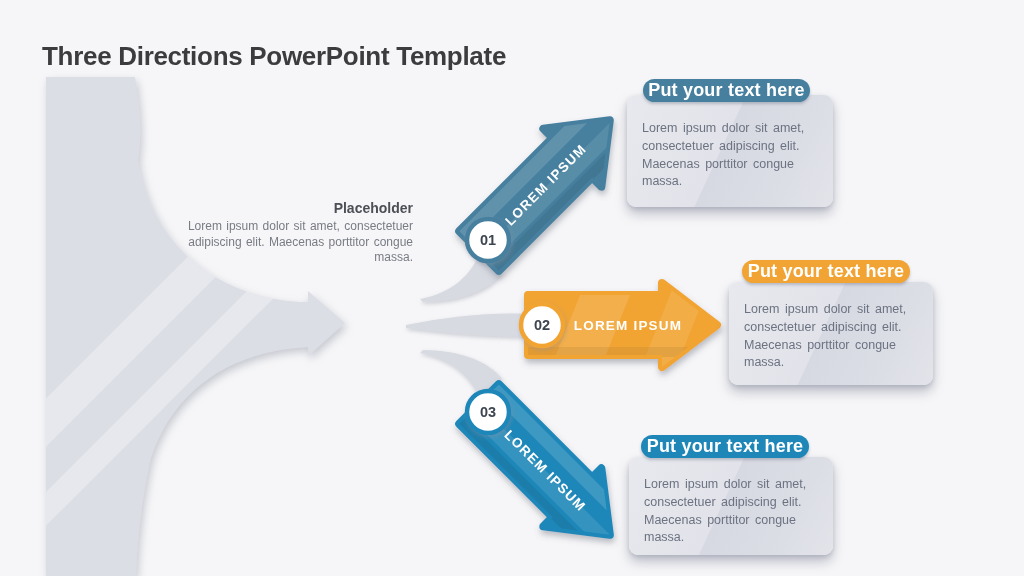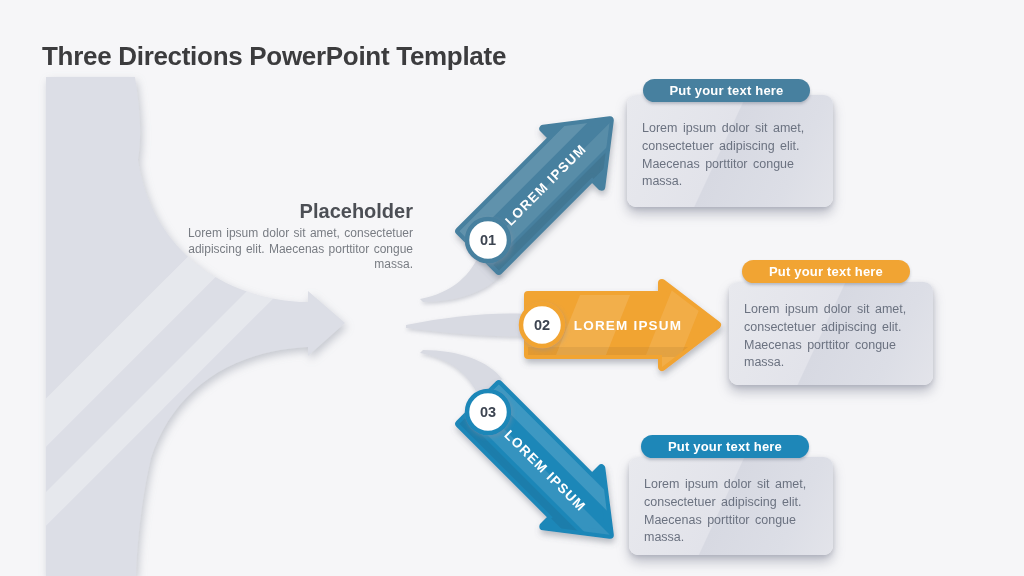--- a/index.html
+++ b/index.html
@@ -10,39 +10,39 @@
   }
   .slide-title{
     position:absolute;left:42px;top:41px;margin:0;
     font-size:26px;font-weight:bold;color:#3c3c3e;letter-spacing:-0.3px;
   }
   .diagram-svg{position:absolute;left:0;top:0;}
   
   .placeholder-block{
     position:absolute;left:178px;top:200px;width:235px;text-align:right;
   }
-  .placeholder-heading{margin:0 0 3px 0;font-size:20px;font-weight:bold;color:#4c4f55;}
+  .placeholder-heading{margin:0 0 3px 0;font-size:14px;font-weight:bold;color:#4c4f55;}
   .placeholder-body{margin:0;font-size:12px;line-height:1.3;color:#787c83;word-spacing:1px;}
   
   .card{
     position:absolute;box-sizing:border-box;border-radius:9px;
     background:linear-gradient(115deg,#e8e9ee 0%,#e2e3ea 46%,#d7d9e2 46.5%,#dcdee6 78%,#e3e4ea 100%);
     box-shadow:0 7px 12px rgba(110,115,135,.40),0 2px 4px rgba(110,115,135,.25);
   }
   .card p{
     margin:0;padding:0 15px;font-size:12.5px;line-height:1.42;
     color:#6b7280;word-spacing:2px;
   }
   .card-1{left:627px;top:95px;width:206px;height:112px;padding-top:25px;}
   .card-2{left:729px;top:282px;width:204px;height:103px;padding-top:19px;}
   .card-3{left:629px;top:457px;width:204px;height:98px;padding-top:19px;}
   .pill{
     position:absolute;height:23px;border-radius:12px;z-index:3;
     display:flex;align-items:center;justify-content:center;
-    color:#ffffff;font-size:13px;font-weight:bold;letter-spacing:0.2px;
+    color:#ffffff;font-size:18px;font-weight:bold;letter-spacing:0.2px;
     box-shadow:0 2px 3px rgba(90,100,120,.35);
   }
   .pill-1{left:643px;top:79px;width:167px;}
   .pill-2{left:742px;top:260px;width:168px;}
   .pill-3{left:641px;top:435px;width:168px;}
 </style>
 </head>
 <body>
 
 <div class="slide">

